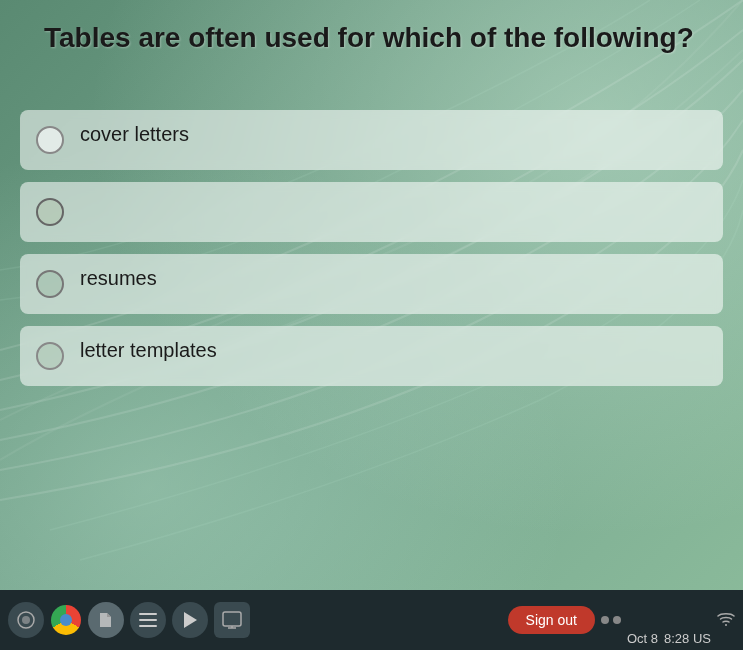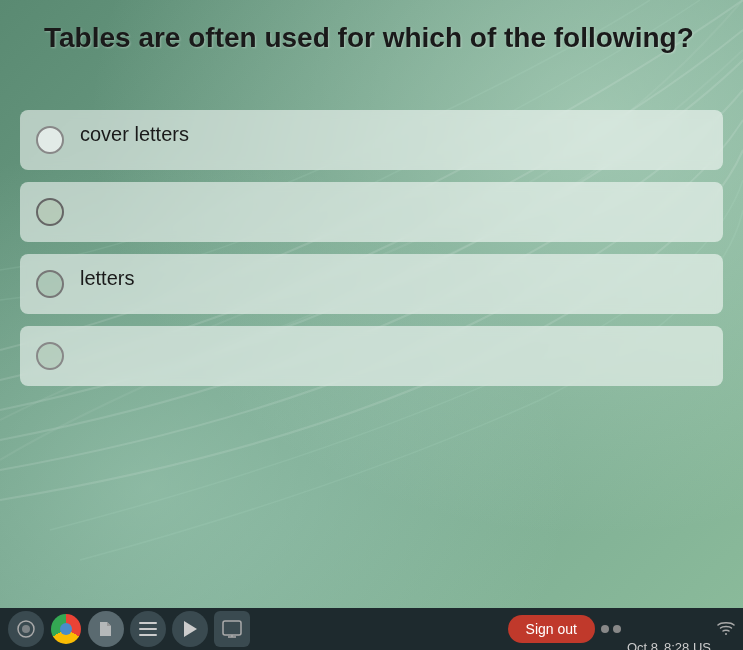--- a/index.html
+++ b/index.html
@@ -104,21 +104,21 @@
       color: #1a1a1a;
       font-weight: 400;
     }
 
     
     .taskbar {
       position: absolute;
       bottom: 0;
       left: 0;
       right: 0;
-      height: 42px;
+      height: 60px;
       background: #1e2a2e;
       display: flex;
       align-items: center;
       padding: 0 8px;
       gap: 6px;
     }
 
     .taskbar-icon {
       width: 36px;
       height: 36px;
@@ -266,25 +266,26 @@
     <div class="option-radio"></div>
     <span class="option-label">cover letters</span>
   </div>
 
   <div class="option-item">
     <div class="option-radio"></div>
   </div>
 
   <div class="option-item">
     <div class="option-radio"></div>
-    <span class="option-label">letters</span>
+    <span class="option-label">resumes</span>
   </div>
 
   <div class="option-item">
     <div class="option-radio"></div>
+    <span class="option-label">letter templates</span>
   </div>
 
 </div>
 
 <div class="taskbar">
 
   <div class="taskbar-icon chromebook">
     <svg width="20" height="20" viewBox="0 0 20 20" fill="none">
       <circle cx="10" cy="10" r="8" stroke="#aaa" stroke-width="1.5" fill="none"></circle>
       <circle cx="10" cy="10" r="4" fill="#aaa" opacity="0.6"></circle>

